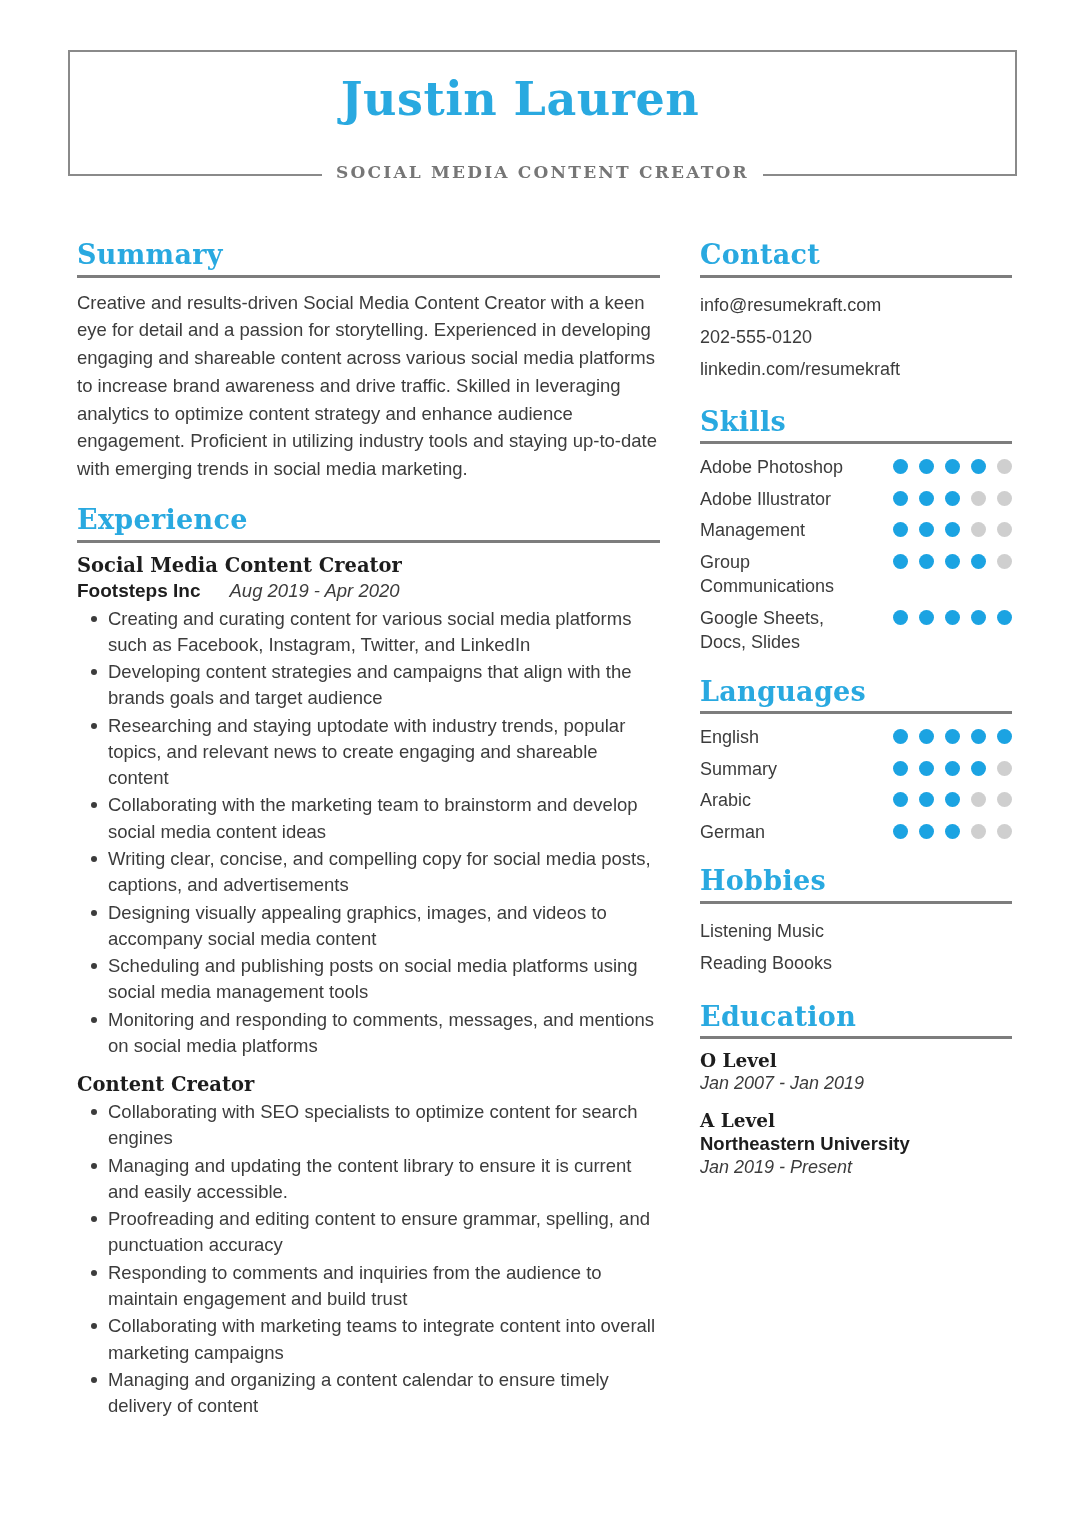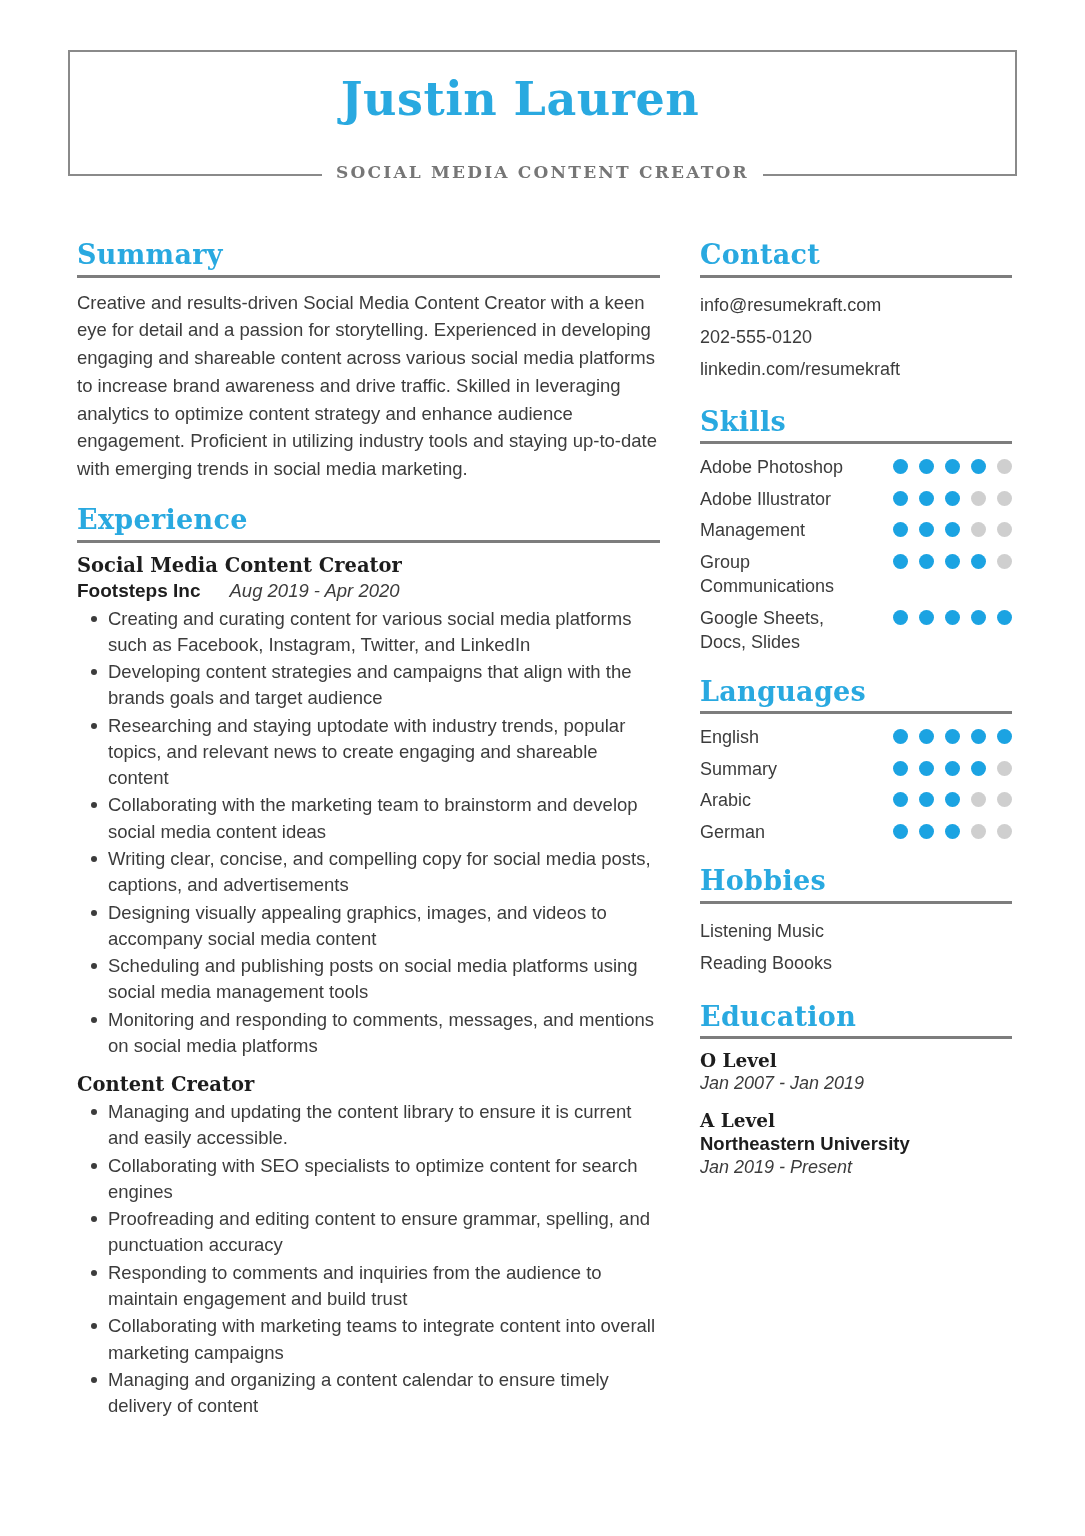--- a/index.html
+++ b/index.html
@@ -246,22 +246,22 @@
               <li>Collaborating with the marketing team to brainstorm and develop social media content ideas</li>
               <li>Writing clear, concise, and compelling copy for social media posts, captions, and advertisements</li>
               <li>Designing visually appealing graphics, images, and videos to accompany social media content</li>
               <li>Scheduling and publishing posts on social media platforms using social media management tools</li>
               <li>Monitoring and responding to comments, messages, and mentions on social media platforms</li>
             </ul>
           </div>
           <div class="job">
             <div class="job-title">Content Creator</div>
             <ul class="bullets">
+              <li>Collaborating with SEO specialists to optimize content for search engines</li>
               <li>Managing and updating the content library to ensure it is current and easily accessible.</li>
-              <li>Collaborating with SEO specialists to optimize content for search engines</li>
               <li>Proofreading and editing content to ensure grammar, spelling, and punctuation accuracy</li>
               <li>Responding to comments and inquiries from the audience to maintain engagement and build trust</li>
               <li>Collaborating with marketing teams to integrate content into overall marketing campaigns</li>
               <li>Managing and organizing a content calendar to ensure timely delivery of content</li>
             </ul>
           </div>
         </div>
     </div>
 
   </div>

